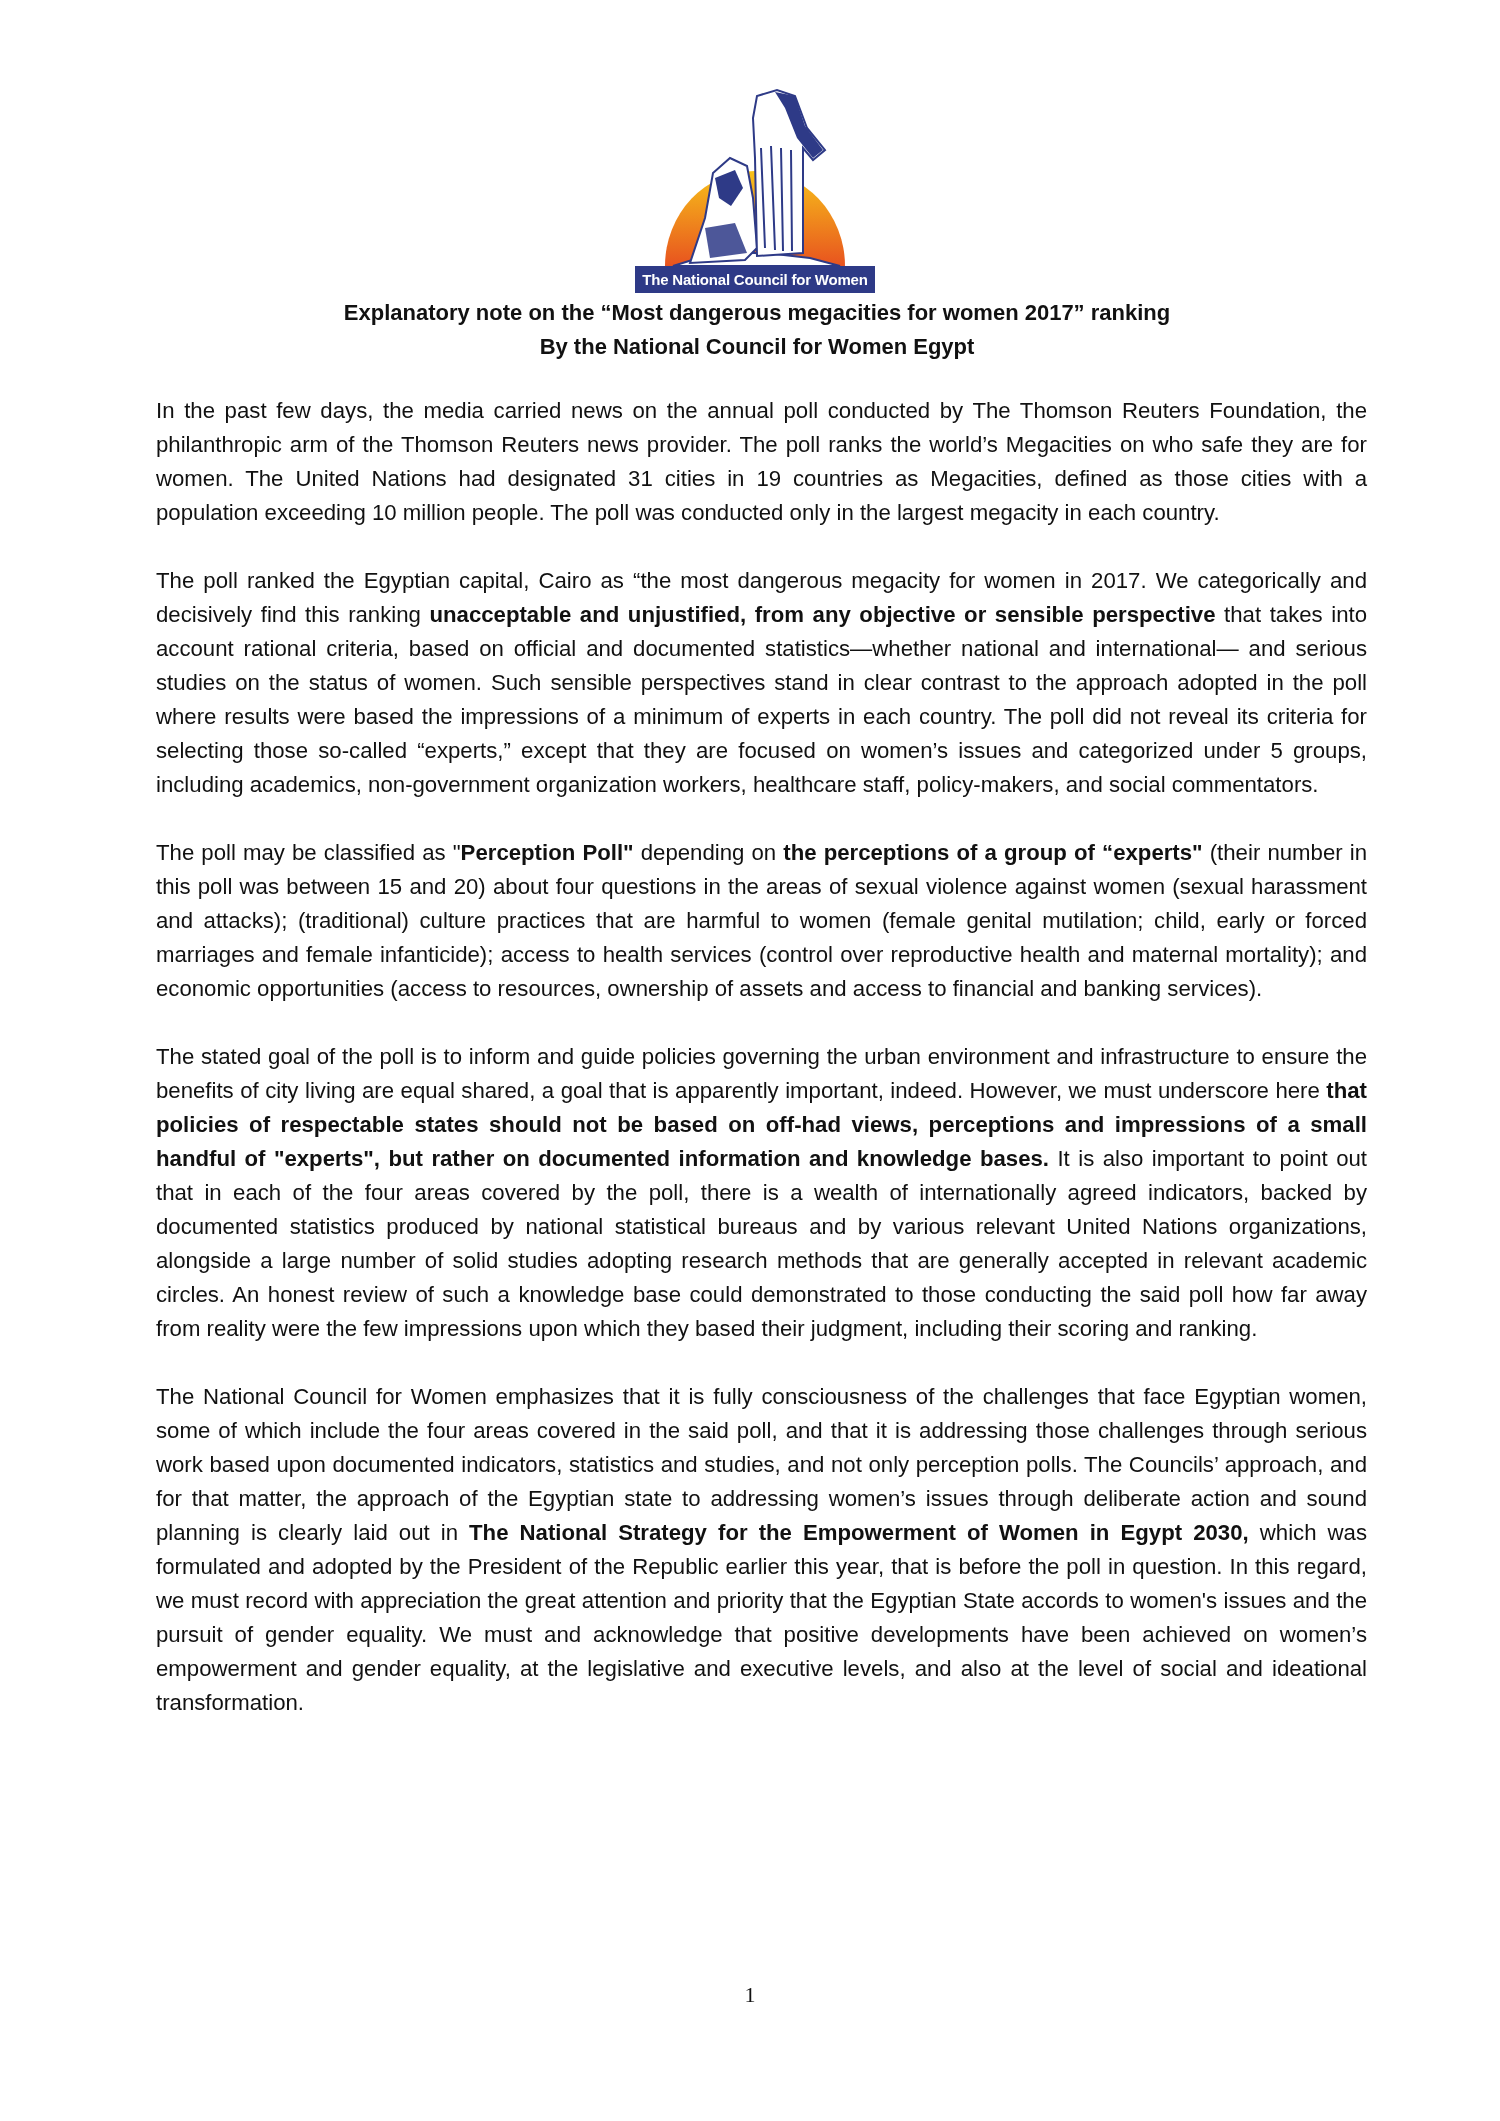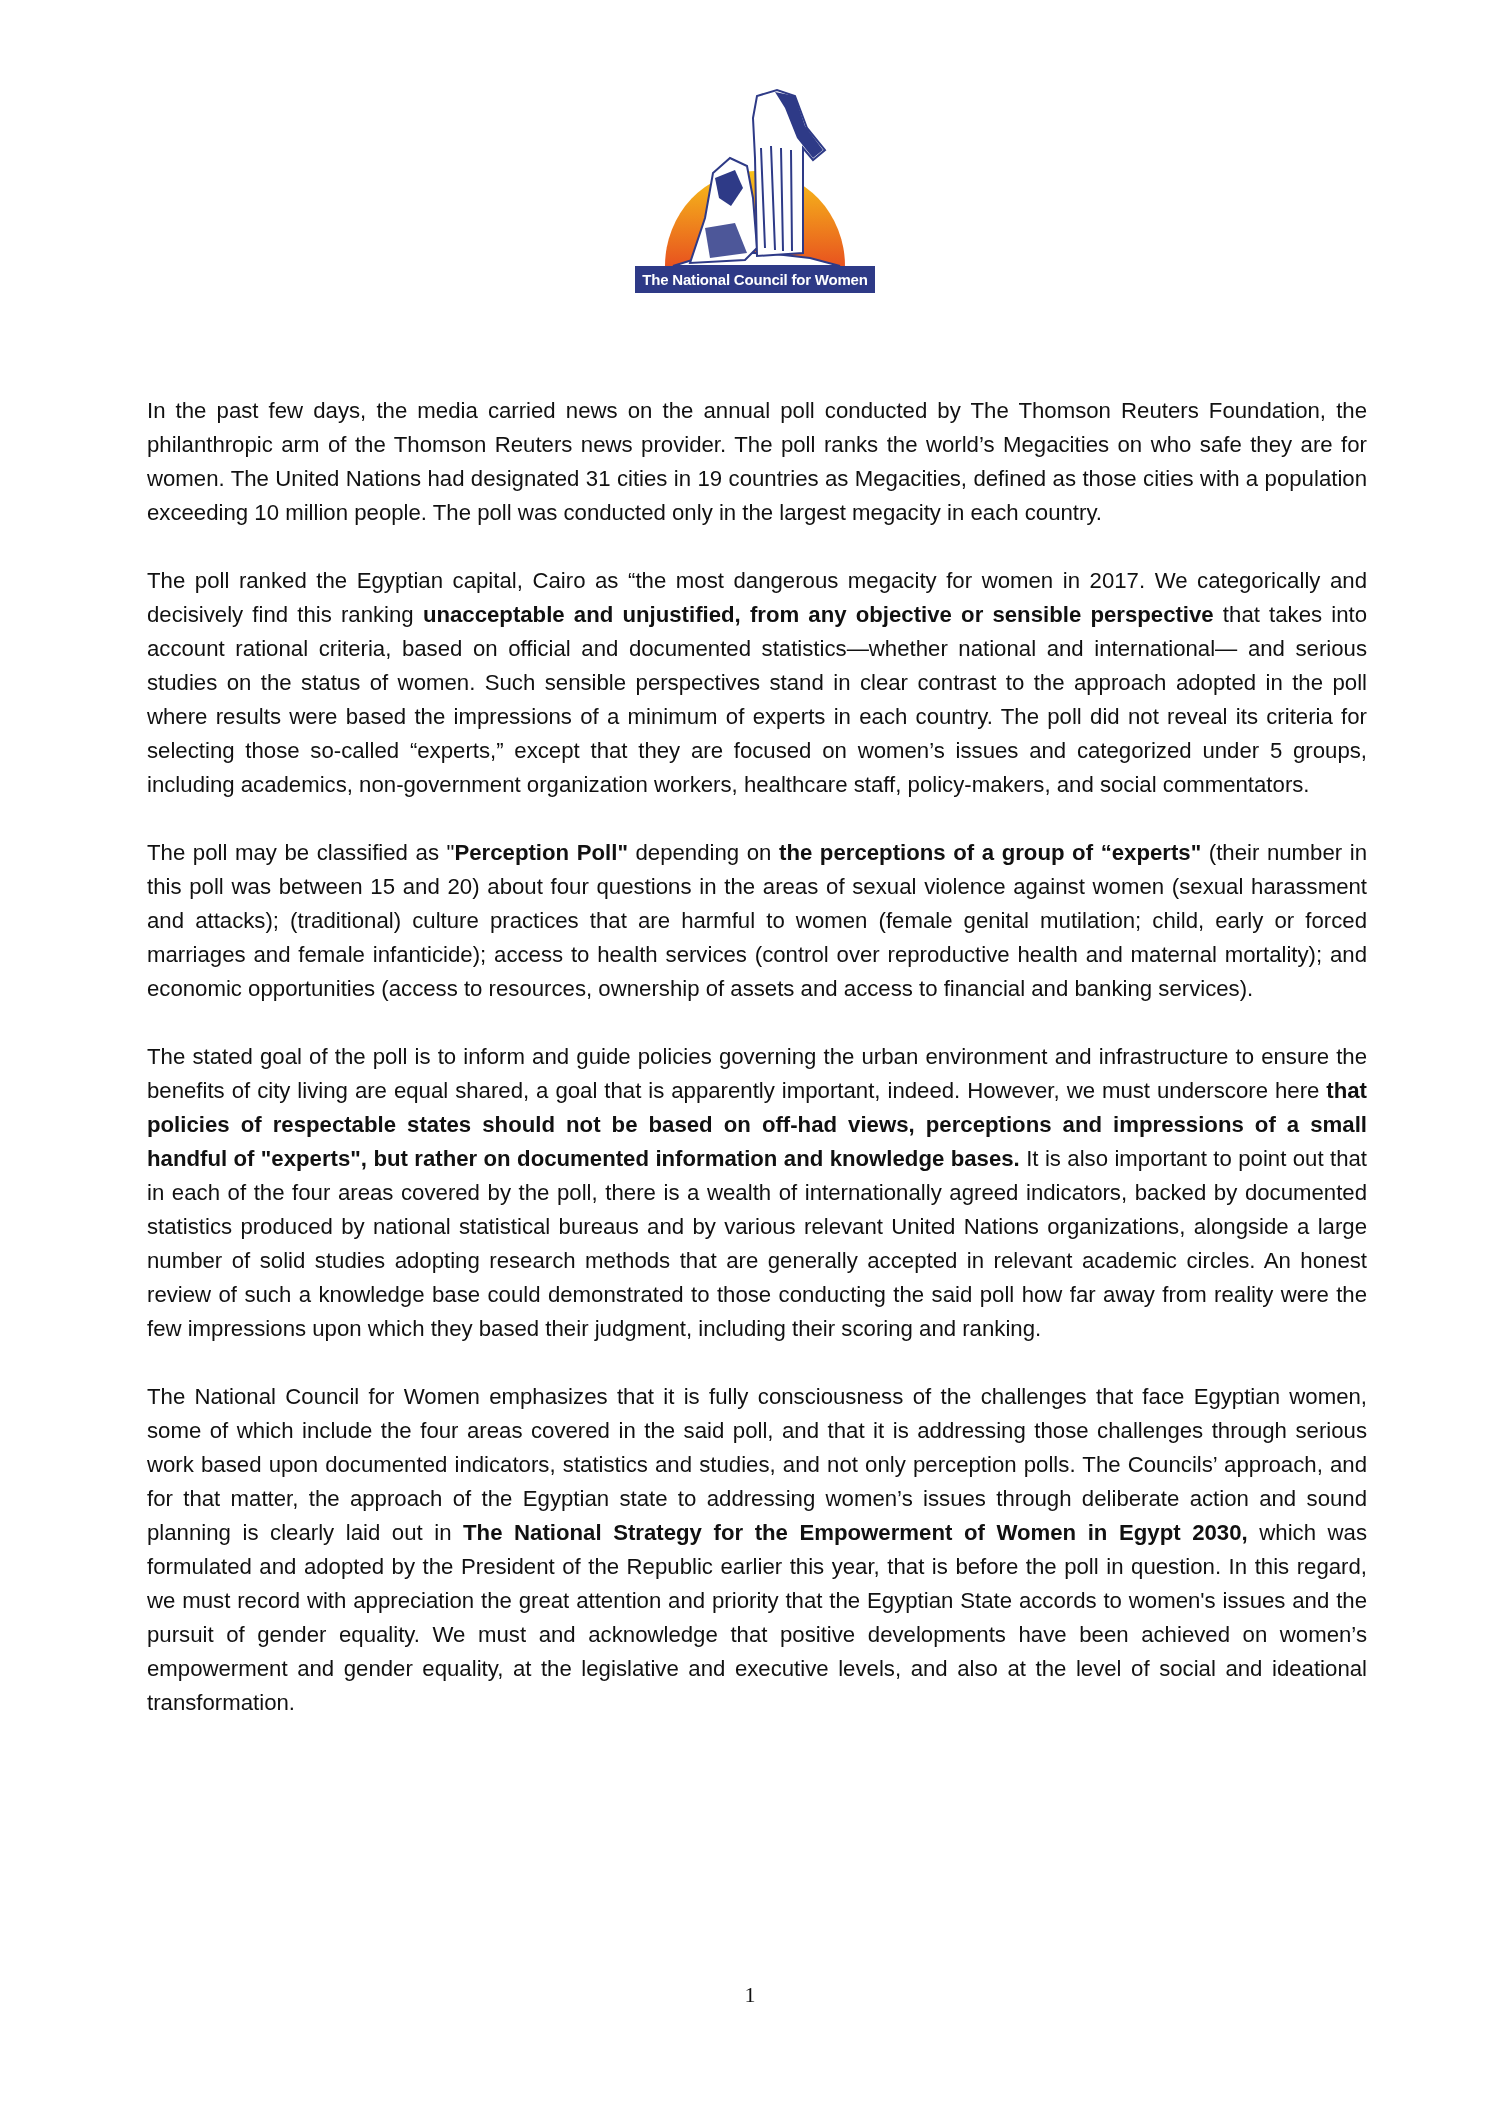--- a/index.html
+++ b/index.html
@@ -22,21 +22,21 @@
     .title-block {
       position: absolute; left: 147px; top: 296px; width: 1220px;
       text-align: center; font-weight: bold; font-size: 22px; line-height: 34px;
       color: #111111;
     }
     .title-line { display: block; }
     .body {
       position: absolute; left: 147px; top: 394px; width: 1220px;
       font-size: 22.2px; line-height: 34px; text-align: justify; color: #111111;
     }
-    .para { margin: 0 0 34px 0; }
+    .para { margin: 0 0 34px 9px; }
     .para b { font-weight: bold; }
     .page-number {
       position: absolute; left: 0; top: 1978px; width: 1500px;
       text-align: center; font-size: 22px; line-height: 34px;
       font-family: "Liberation Serif", serif; color: #111111;
     }
   </style>
 </head>
 <body>
 
@@ -59,20 +59,24 @@
       <path d="M80 90 L100 82 L108 100 L96 118 L84 110 Z" fill="#2e3a87"></path>
       <path d="M70 140 L100 135 L112 165 L75 170 Z" fill="#2e3a87" opacity="0.85"></path>
 
       <path d="M118 30 L122 8 L142 2 L160 8 L172 40 L190 62 L178 72 L168 60 L168 165 L122 168 L120 70 Z" fill="#ffffff" stroke="#2e3a87" stroke-width="2"></path>
       <path d="M140 4 L160 8 L170 38 L188 62 L178 70 L162 50 L150 20 Z" fill="#2e3a87"></path>
       <path d="M126 60 L130 160 M136 58 L140 162 M146 60 L148 163 M156 62 L157 163" stroke="#2e3a87" stroke-width="2"></path>
     </svg>
     <div class="logo-banner">The National Council for Women</div>
   </div>
 
+  <div class="title-block">
+    <span class="title-line">Explanatory note on the “Most dangerous megacities for women 2017” ranking</span>
+    <span class="title-line">By the National Council for Women Egypt</span>
+  </div>
 
   <div class="body">
     <p class="para"><span>In the past few days, the media carried news on the annual poll conducted by The Thomson Reuters Foundation, the philanthropic arm of the Thomson Reuters news provider. The poll ranks the world’s Megacities on who safe they are for women. The United Nations had designated 31 cities in 19 countries as Megacities, defined as those cities with a population exceeding 10 million people. The poll was conducted only in the largest megacity in each country.</span></p>
 
     <p class="para"><span>The poll ranked the Egyptian capital, Cairo as “the most dangerous megacity for women in 2017. We categorically and decisively find this ranking </span><b>unacceptable and unjustified, from any objective or sensible perspective</b><span> that takes into account rational criteria, based on official and documented statistics—whether national and international— and serious studies on the status of women. Such sensible perspectives stand in clear contrast to the approach adopted in the poll where results were based the impressions of a minimum of experts in each country. The poll did not reveal its criteria for selecting those so-called “experts,” except that they are focused on women’s issues and categorized under 5 groups, including academics, non-government organization workers, healthcare staff, policy-makers, and social commentators.</span></p>
 
     <p class="para"><span>The poll may be classified as "</span><b>Perception Poll"</b><span> depending on </span><b>the perceptions of a group of “experts"</b><span> (their number in this poll was between 15 and 20) about four questions in the areas of sexual violence against women (sexual harassment and attacks); (traditional) culture practices that are harmful to women (female genital mutilation; child, early or forced marriages and female infanticide); access to health services (control over reproductive health and maternal mortality); and economic opportunities (access to resources, ownership of assets and access to financial and banking services).</span></p>
 
     <p class="para"><span>The stated goal of the poll is to inform and guide policies governing the urban environment and infrastructure to ensure the benefits of city living are equal shared, a goal that is apparently important, indeed. However, we must underscore here </span><b>that policies of respectable states should not be based on off-had views, perceptions and impressions of a small handful of "experts", but rather on documented information and knowledge bases.</b><span> It is also important to point out that in each of the four areas covered by the poll, there is a wealth of internationally agreed indicators, backed by documented statistics produced by national statistical bureaus and by various relevant United Nations organizations, alongside a large number of solid studies adopting research methods that are generally accepted in relevant academic circles. An honest review of such a knowledge base could demonstrated to those conducting the said poll how far away from reality were the few impressions upon which they based their judgment, including their scoring and ranking.</span></p>
 

